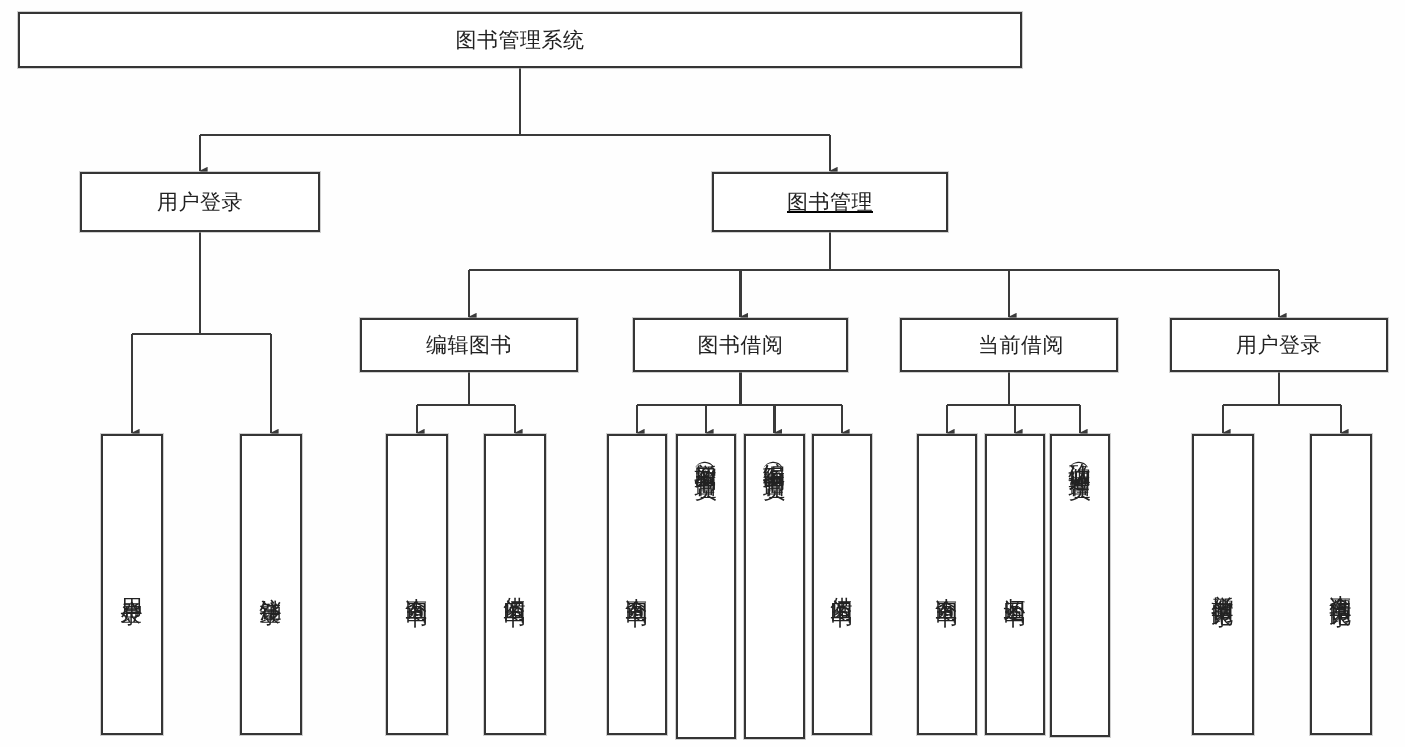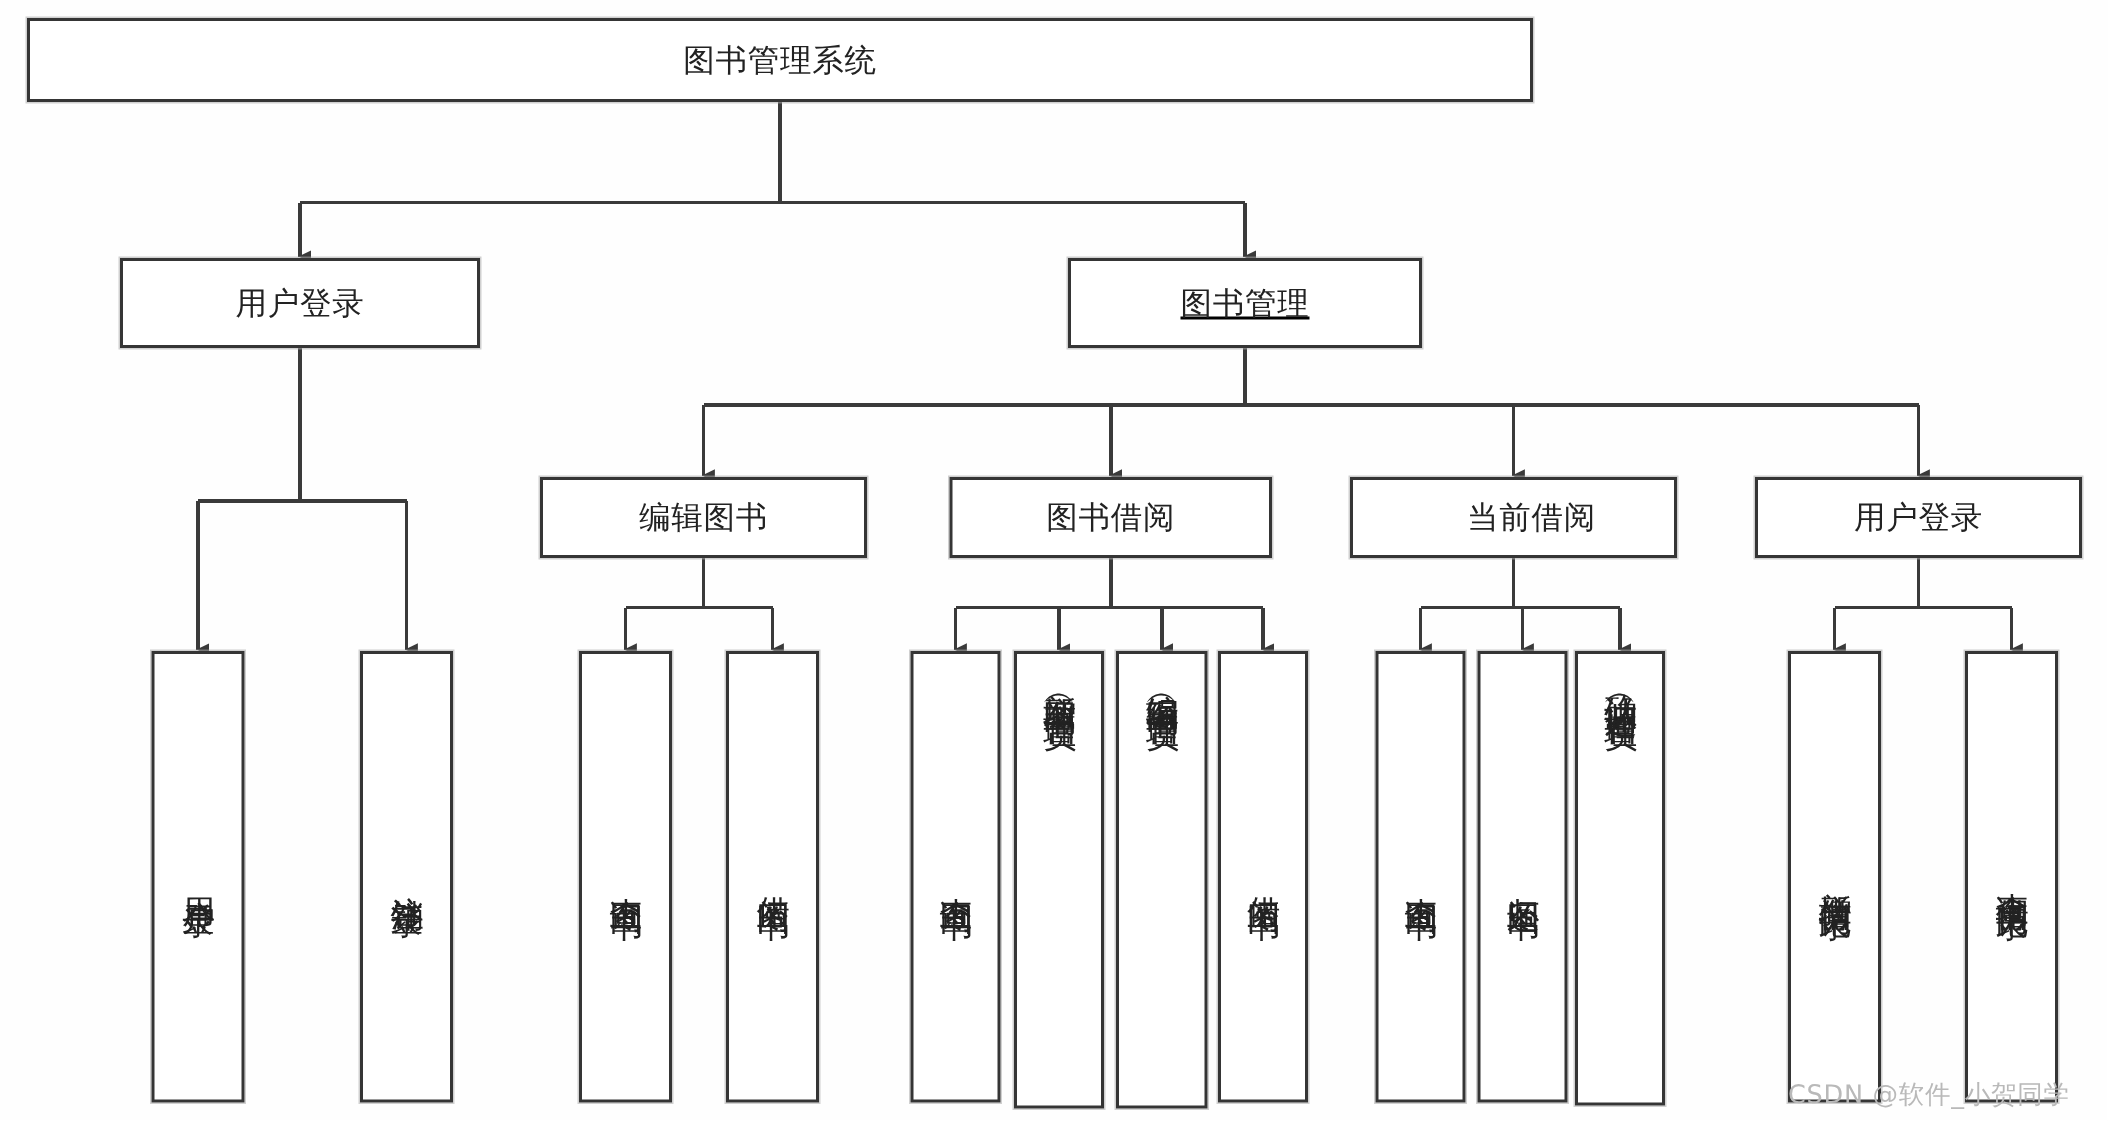--- a/index.html
+++ b/index.html
@@ -176,15 +176,14 @@
         <span class="node-label">确认归还（管理员）</span>
       </div>
       <div class="node-box vertical centered" style="left: 1192px; top: 434px; width: 62px; height: 301px;">
         <span class="node-label">新增借阅记录</span>
       </div>
       <div class="node-box vertical centered" style="left: 1310px; top: 434px; width: 62px; height: 301px;">
         <span class="node-label">查询借阅记录</span>
       </div>
     </div>
 
-  <div class="watermark" style="left: 1192px; top: 718px;">CSDN @软件_小贺同学</div>
 
 </div>
 
 </body></html>

